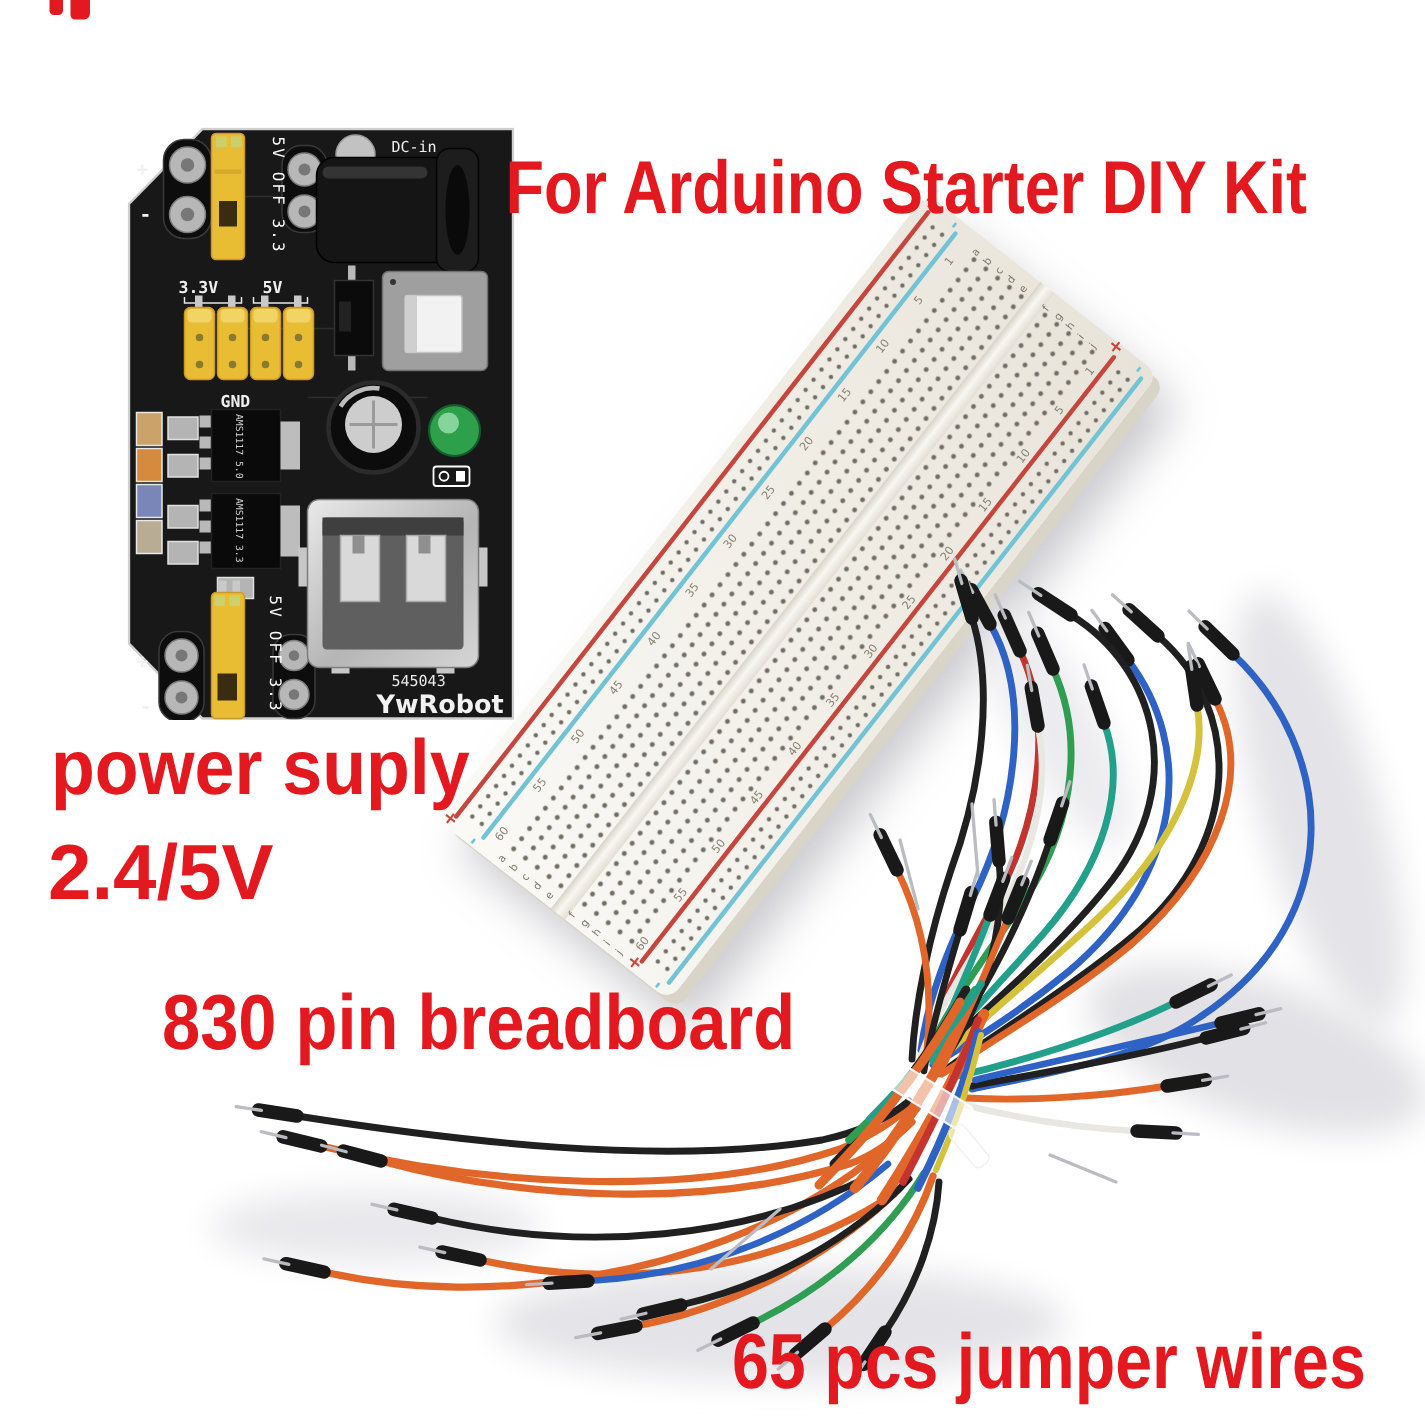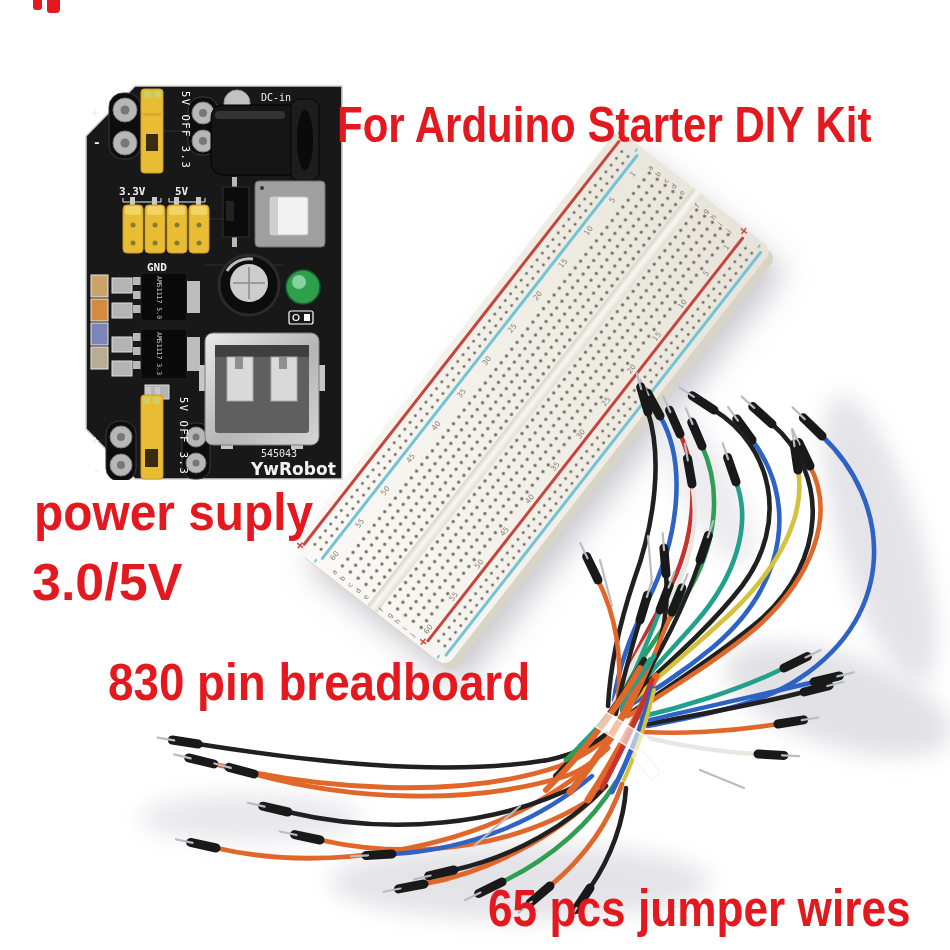--- a/index.html
+++ b/index.html
@@ -38,21 +38,21 @@
   #pcb{position:absolute;left:85px;top:85px;z-index:3;}
   
   #scene{position:absolute;left:0;top:0;z-index:4;}
 </style>
 </head>
 <body>
 <div id="stage">
 
 <div class="caption" id="cap-headline">For Arduino Starter DIY Kit</div>
 <div class="caption" id="cap-power1">power suply</div>
-<div class="caption" id="cap-power2">3.0/5V</div>
+<div class="caption" id="cap-power2">2.4/5V</div>
 <div class="caption" id="cap-bread">830 pin breadboard</div>
 <div class="caption" id="cap-wires">65 pcs jumper wires</div>
 <div class="red-blob" id="blob1"></div>
 <div class="red-blob" id="blob2"></div>
 
 <svg id="scene" width="950" height="950" viewBox="0 0 950 950">
   <defs>
         <filter id="soft" x="-60%" y="-60%" width="220%" height="220%">
           <feGaussianBlur stdDeviation="11"></feGaussianBlur>
         </filter>

